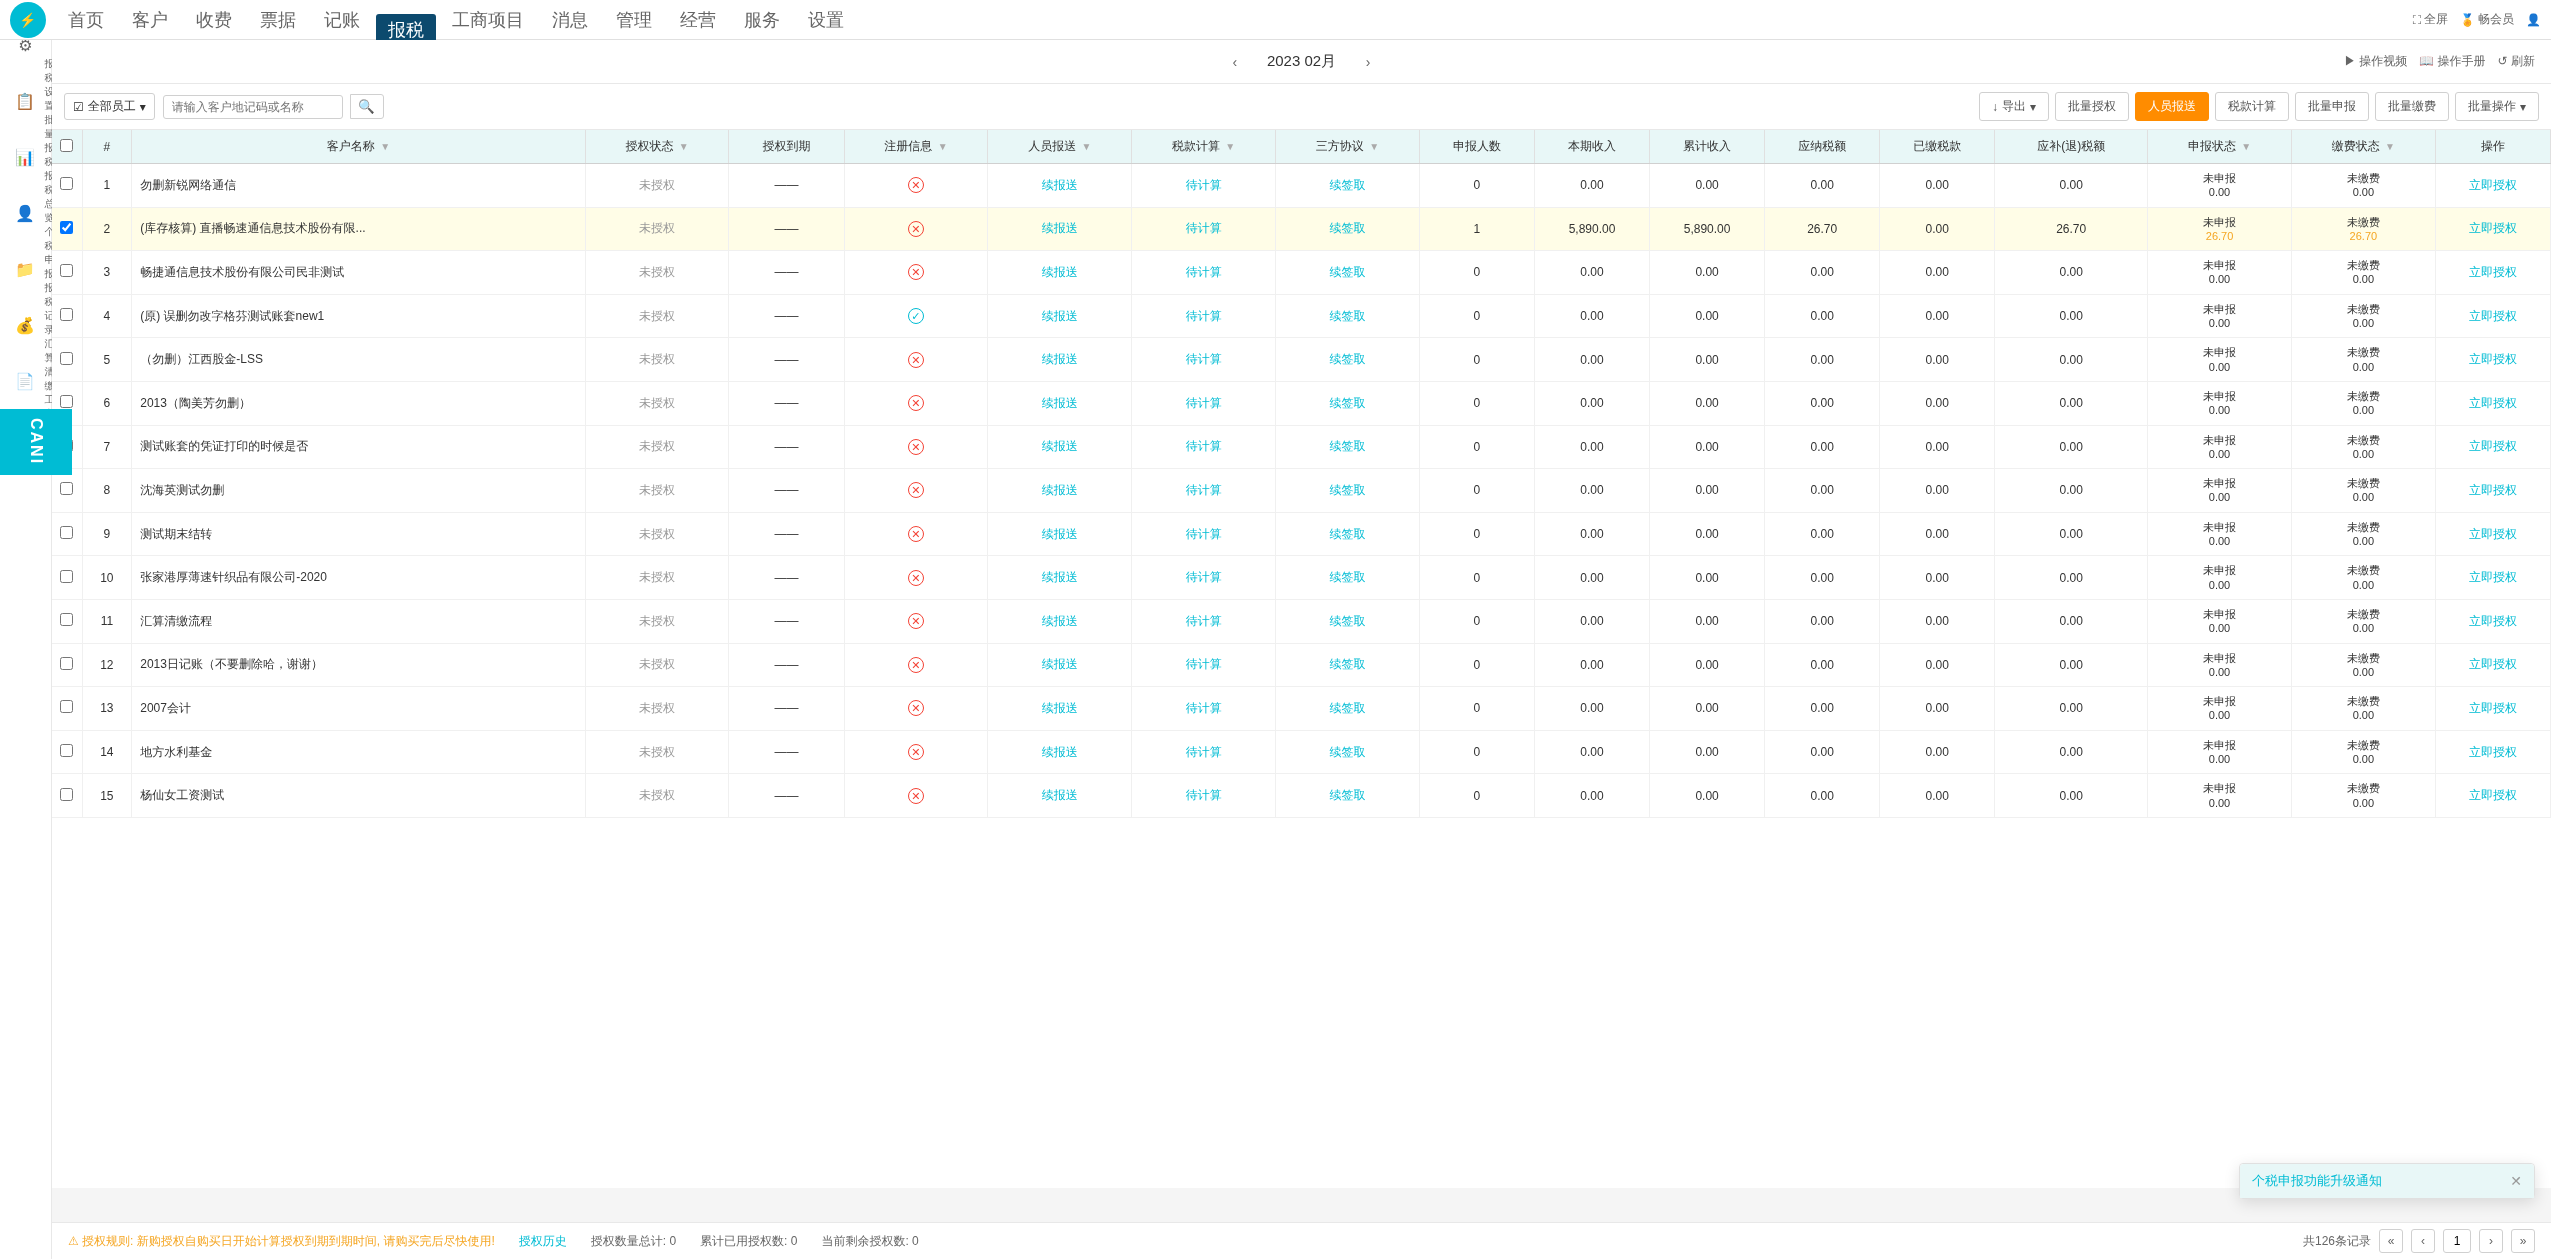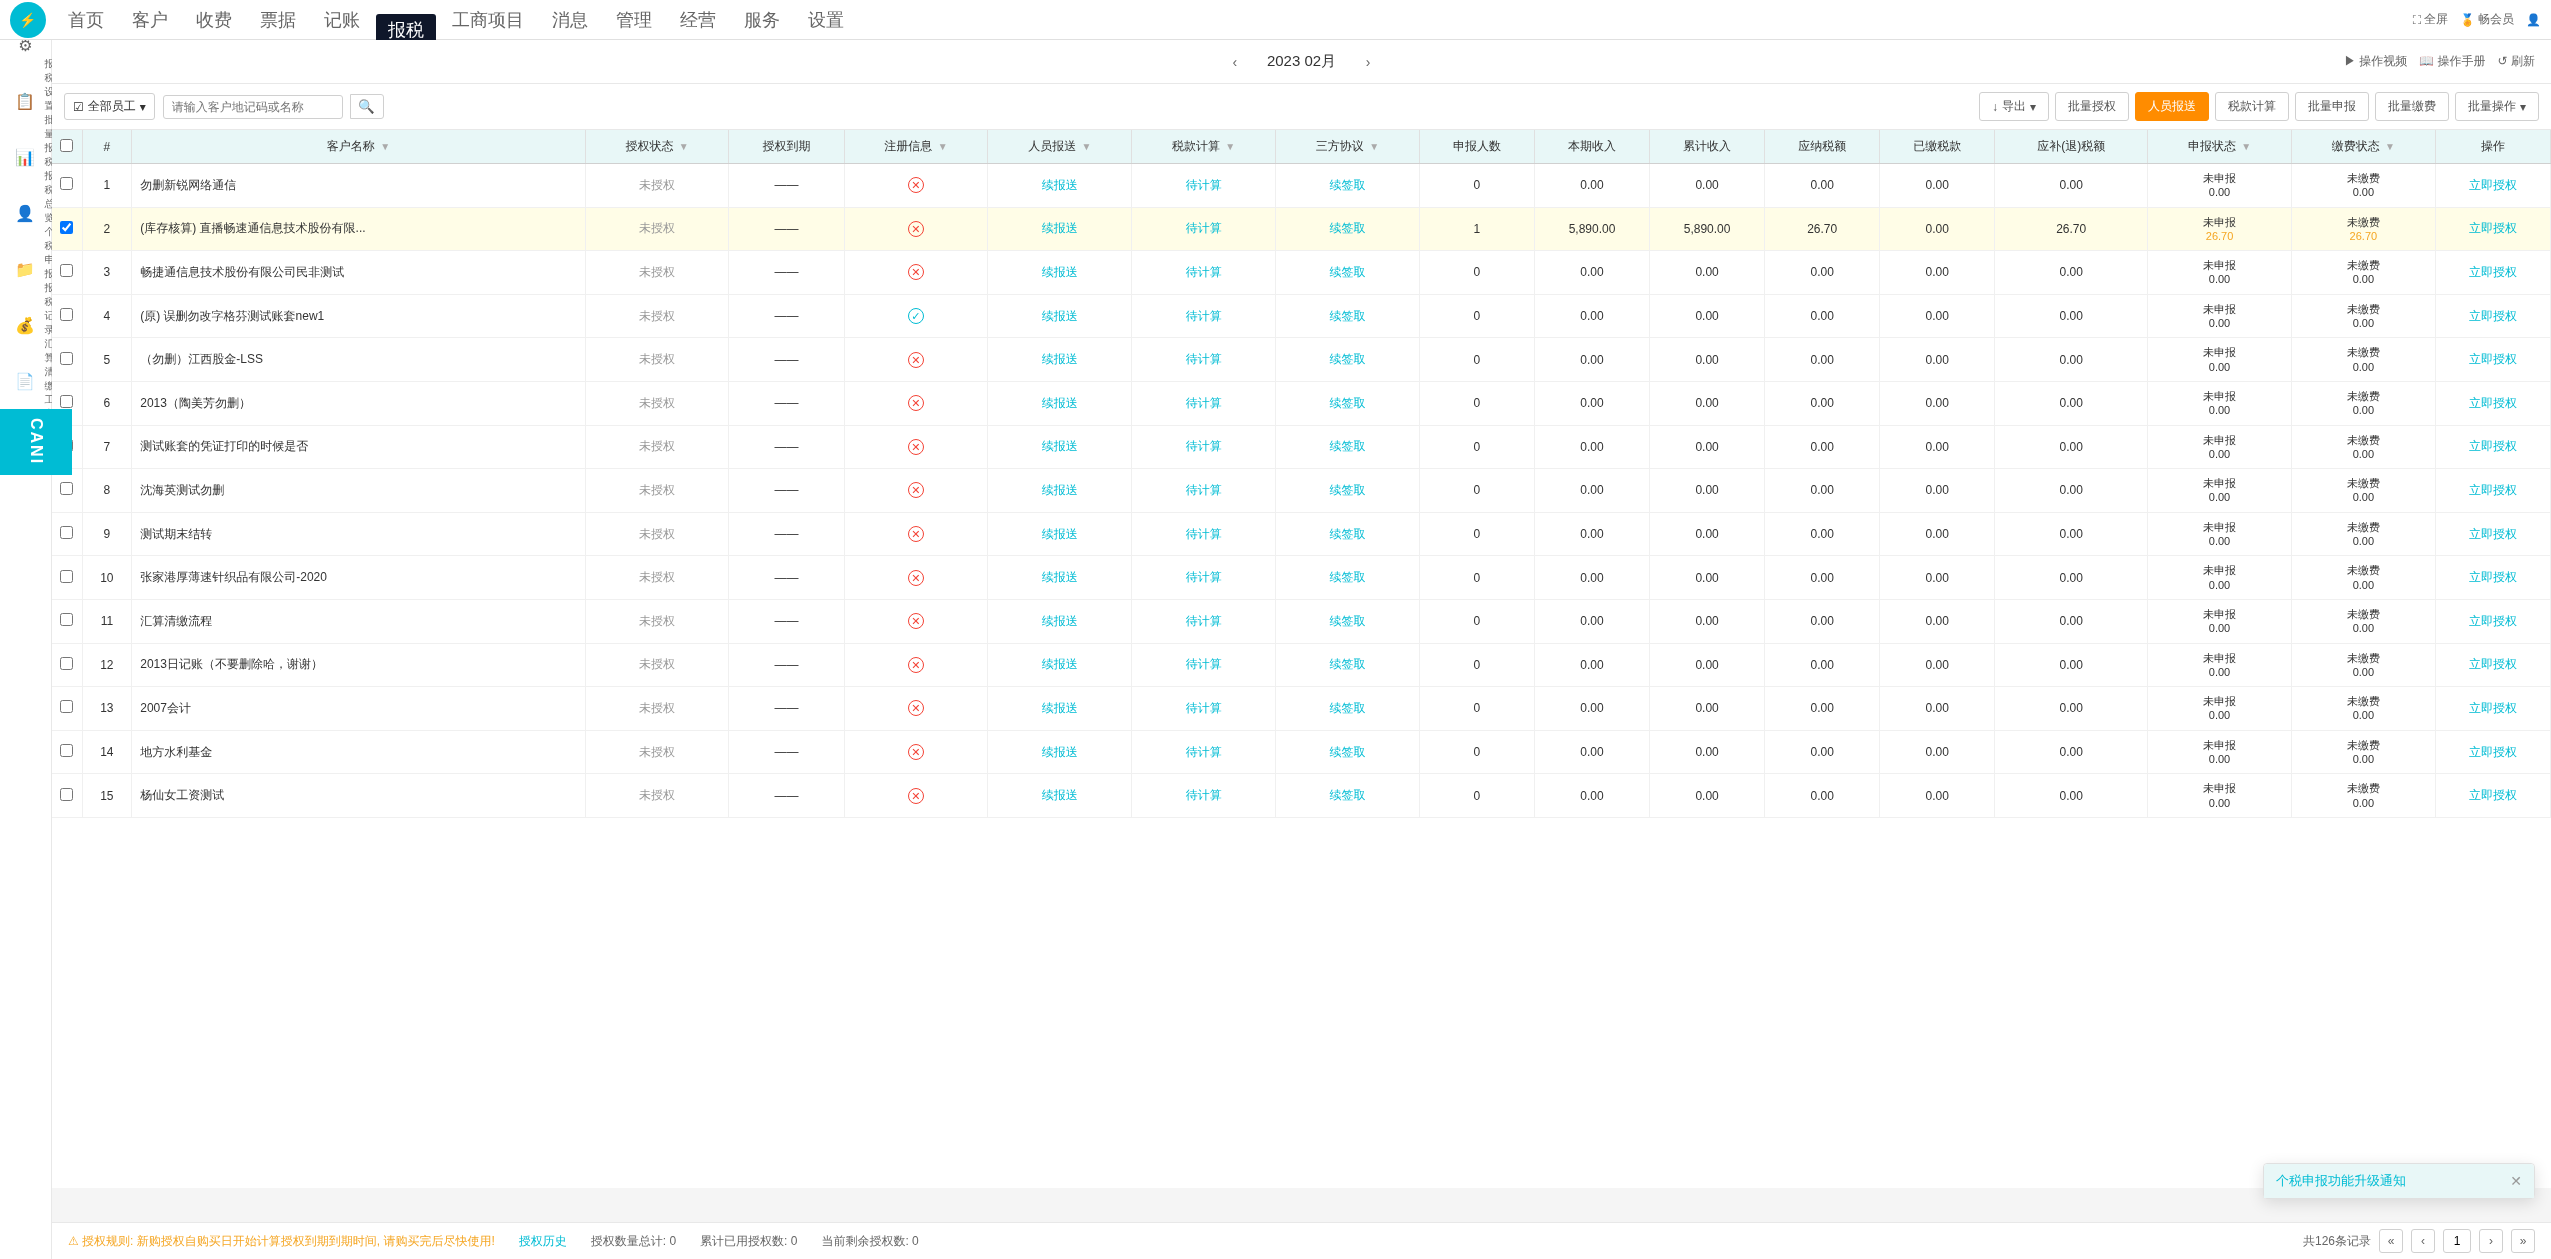--- a/index.html
+++ b/index.html
@@ -34,21 +34,21 @@
       gap: 4px;
       flex: 1;
     }
     .nav-item {
       padding: 4px 12px;
       cursor: pointer;
       border-radius: 3px;
       color: #666;
       font-size: 18px;
     }
-    .nav-item.active { background: #0f172a; color: white; margin-top: 20px; }
+    .nav-item.active { background: #0c4a6e; color: white; margin-top: 20px; }
     .top-nav-right {
       display: flex;
       align-items: center;
       gap: 12px;
       font-size: 12px;
       color: #666;
     }
     .top-nav-right span { cursor: pointer; display: flex; align-items: center; gap: 3px; }
 
     
@@ -290,21 +290,21 @@
       border-radius: 3px;
       text-align: center;
       font-size: 12px;
     }
 
     
     .notification-popup {
       position: fixed;
       bottom: 60px;
       right: 16px;
-      width: 272px;
+      width: 296px;
       background: #fff;
       border: 1px solid #e0e0e0;
       border-radius: 4px;
       box-shadow: 0 4px 16px rgba(0,0,0,0.12);
       z-index: 100;
       font-size: 12px;
     }
     .notification-header {
       background: #e8f7f7;
       padding: 8px 12px;

